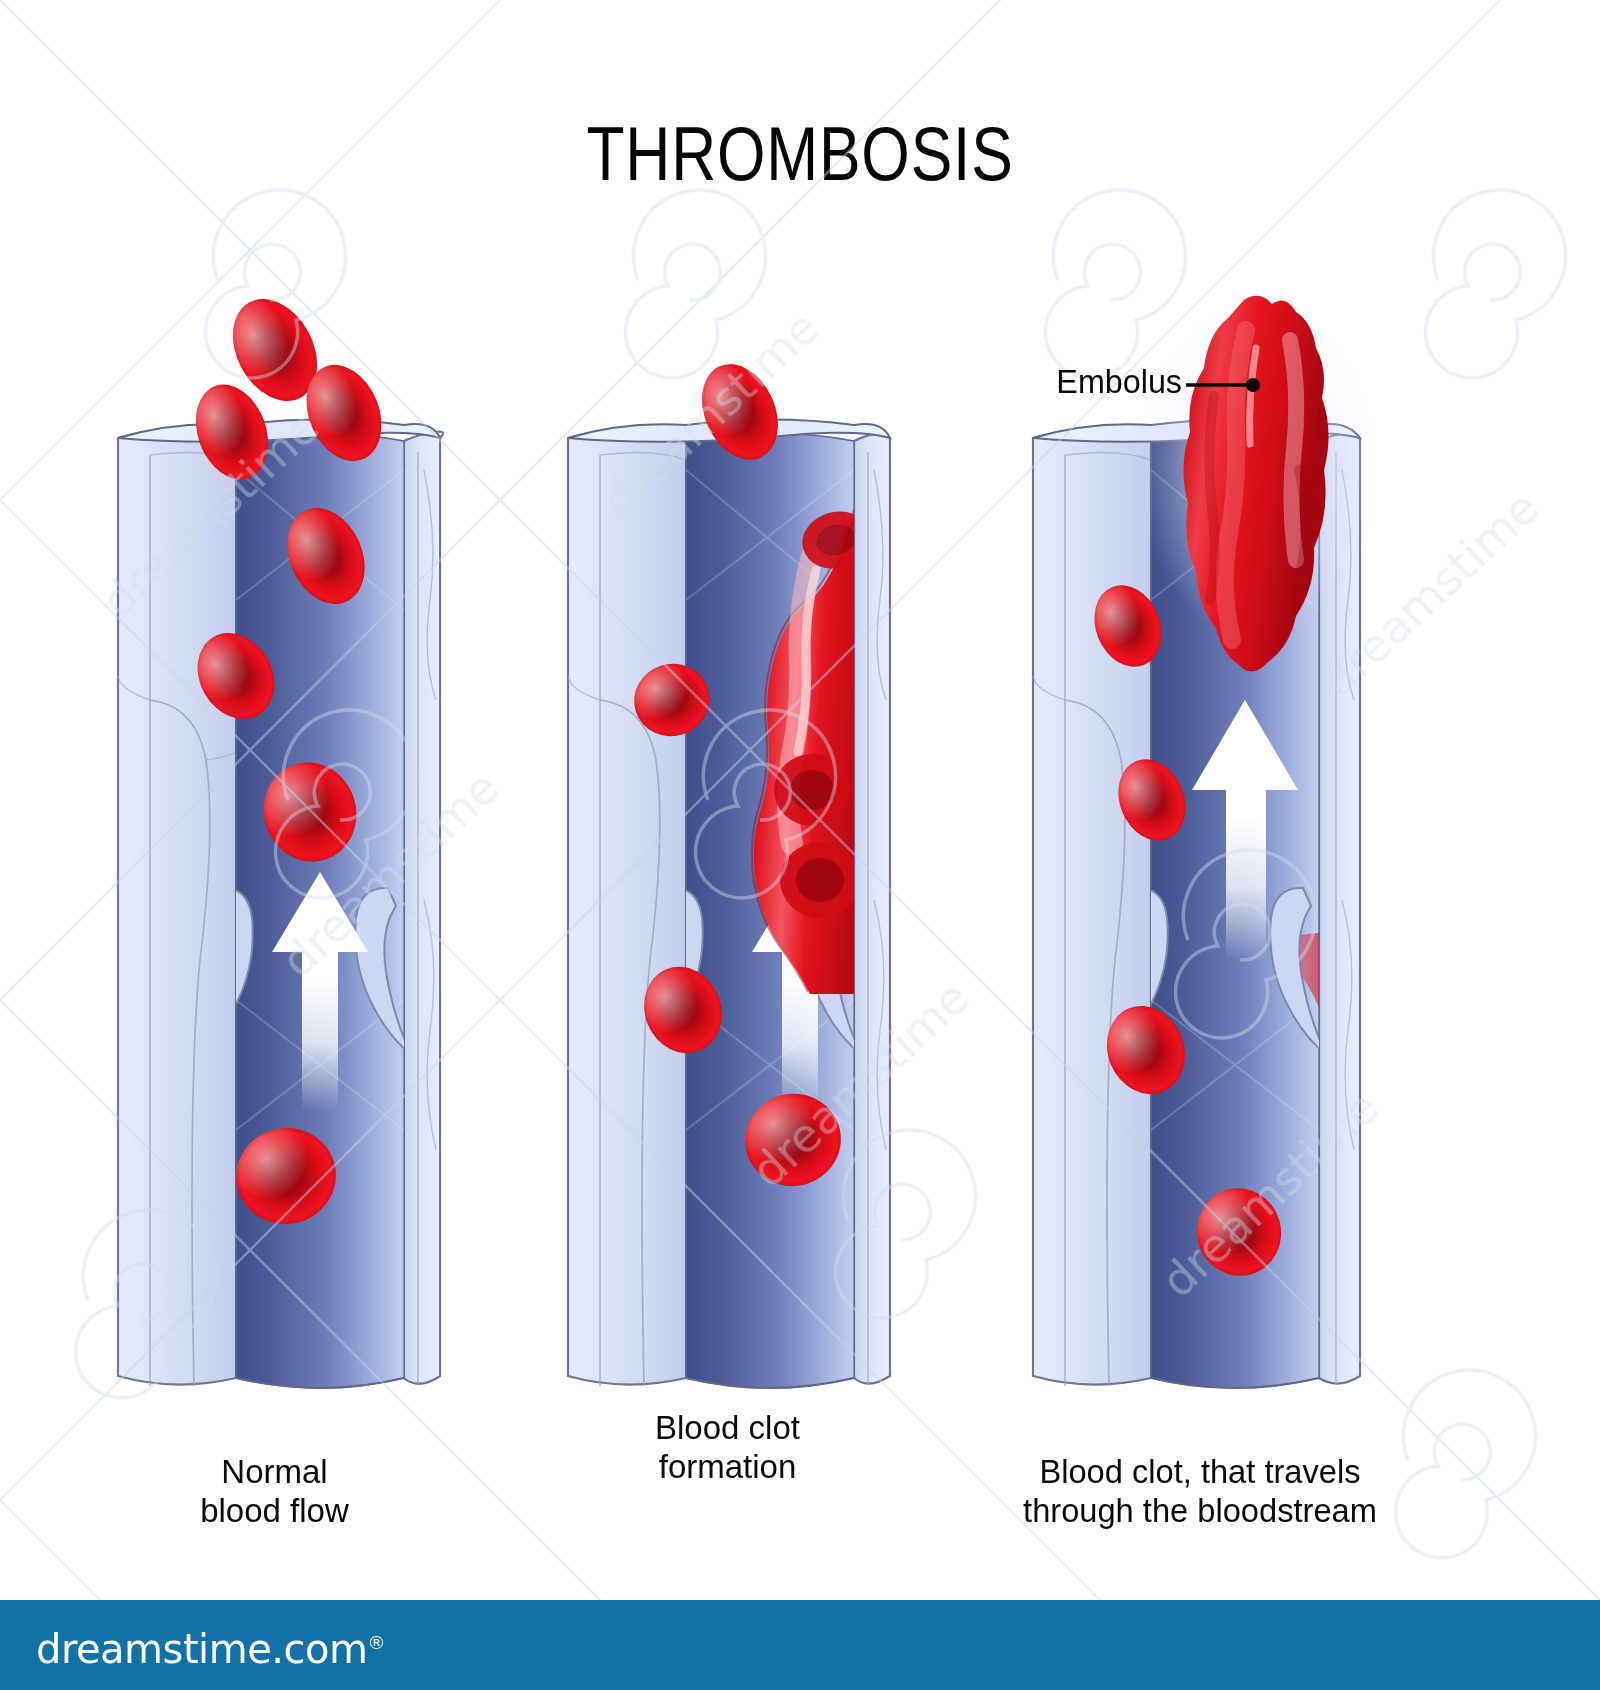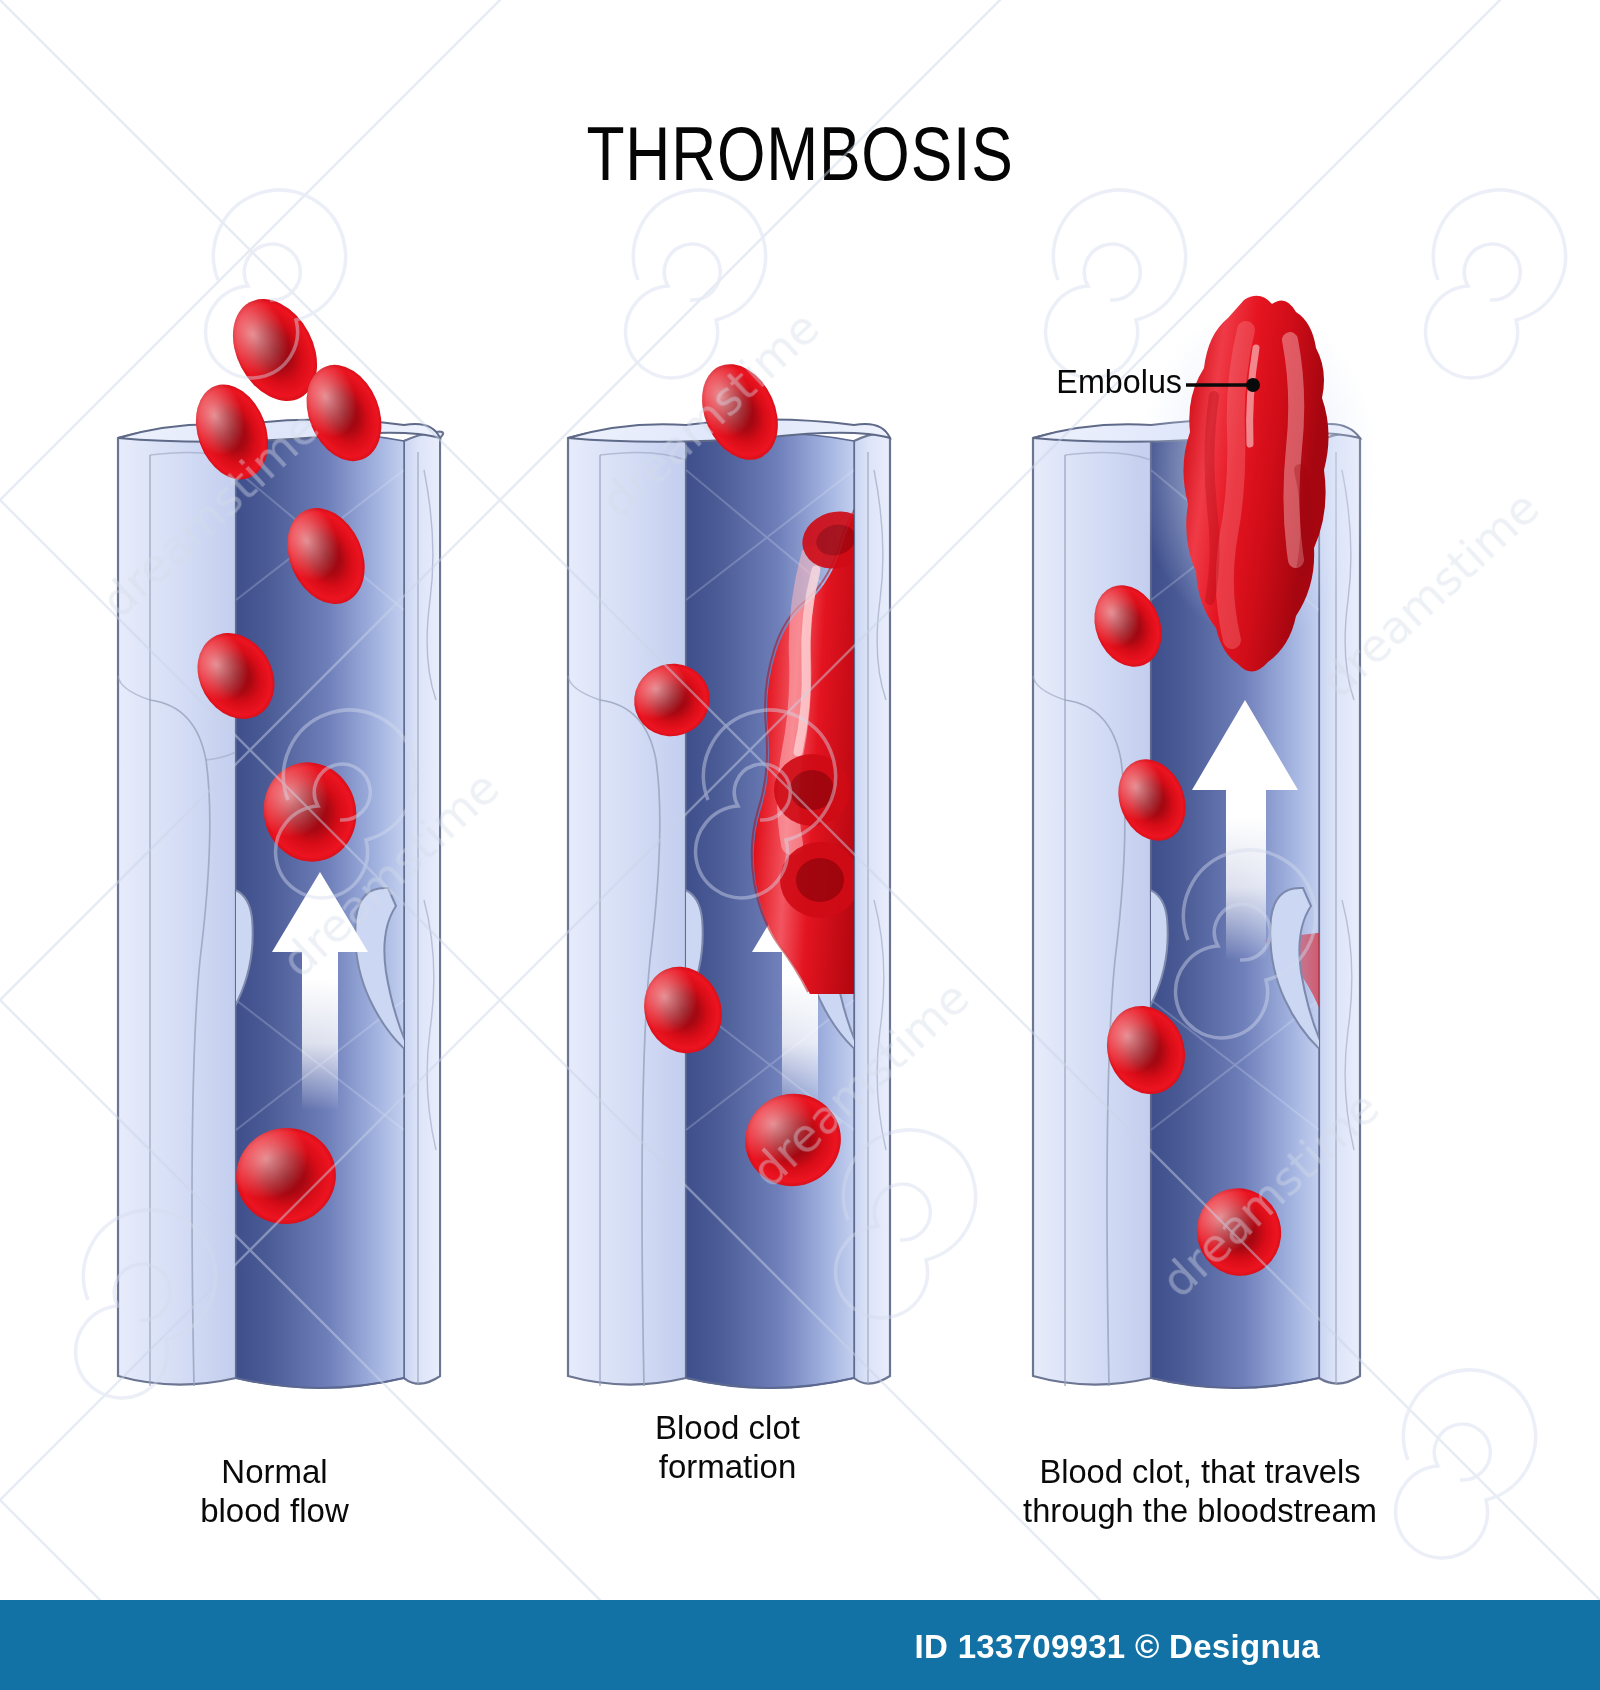--- a/index.html
+++ b/index.html
@@ -418,15 +418,17 @@
   <div class="embolus-label">Embolus</div>
 
   <div class="caption c1" style="left:112px;top:1452px;width:325px;">Normal
 blood flow</div>
   <div class="caption c2" style="left:565px;top:1408px;width:325px;">Blood clot
 formation</div>
   <div class="caption c3" style="left:1010px;top:1452px;width:380px;">Blood clot, that travels
 through the bloodstream</div>
 
   <div class="footer"></div>
-  <div class="credit">ID 133709931 © Designua</div>
+  <div class="dslogo">
+    <span>dreamstime.com</span><span class="reg">®</span>
+  </div>
 
 </div>
 
 </body></html>

